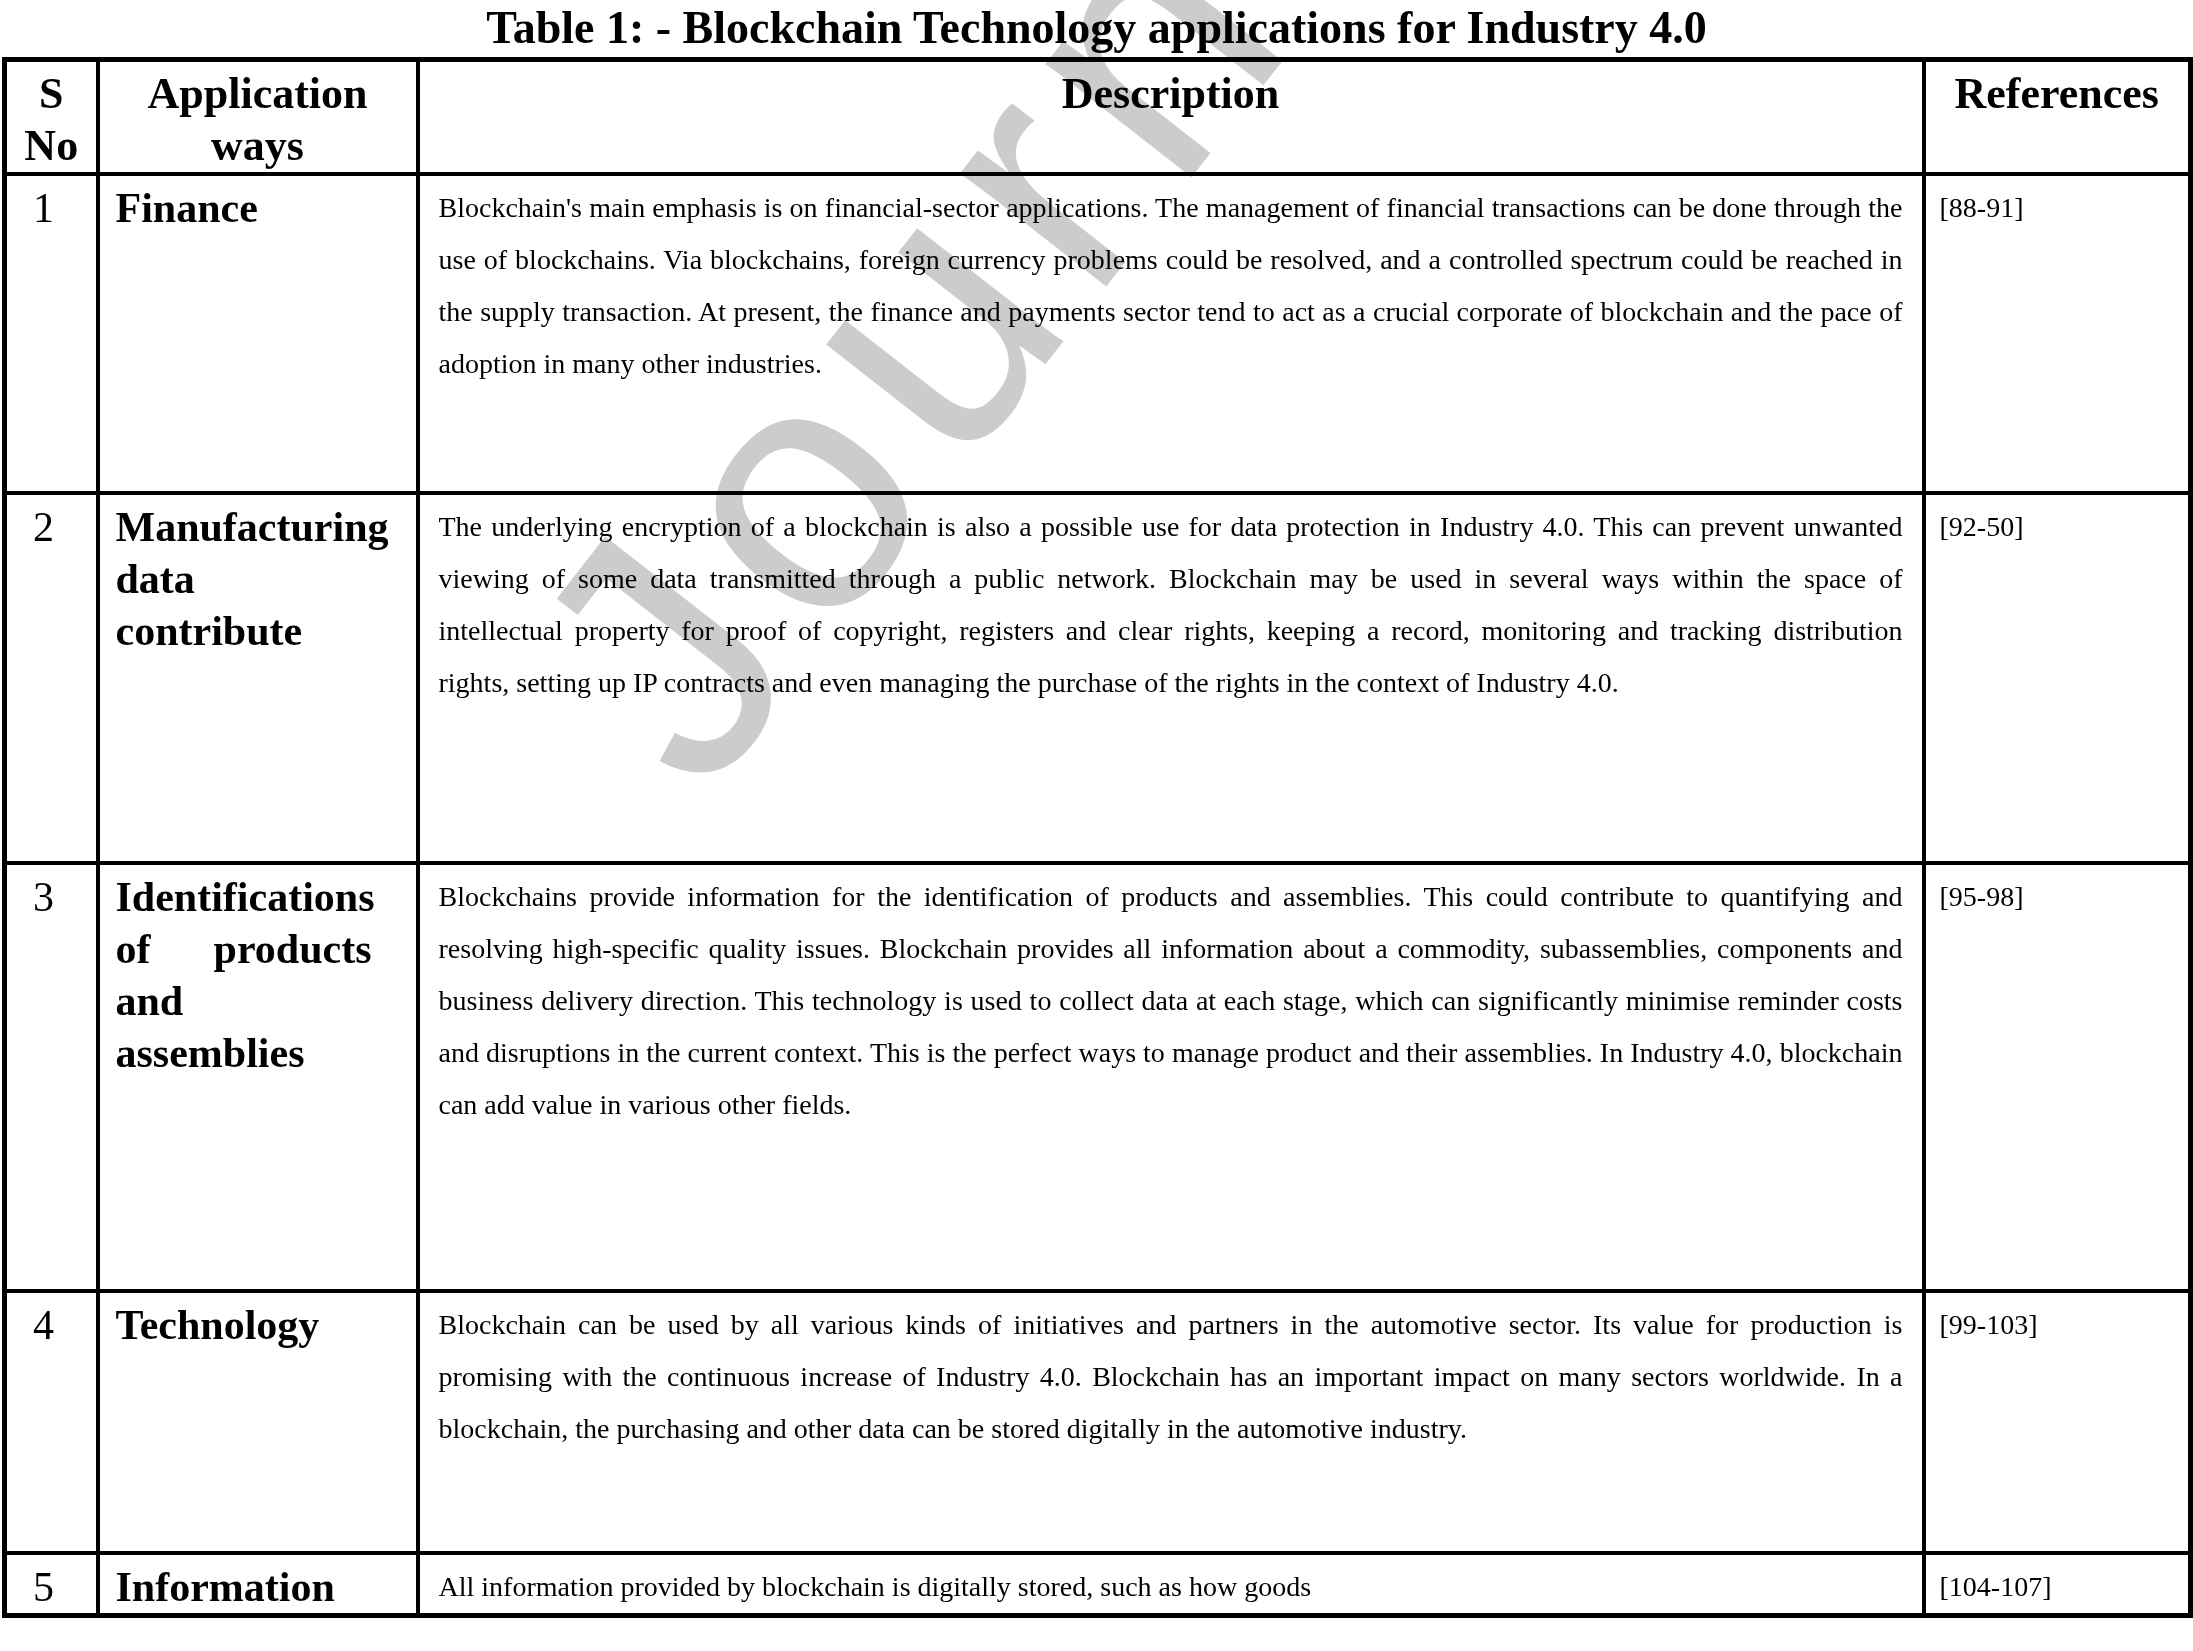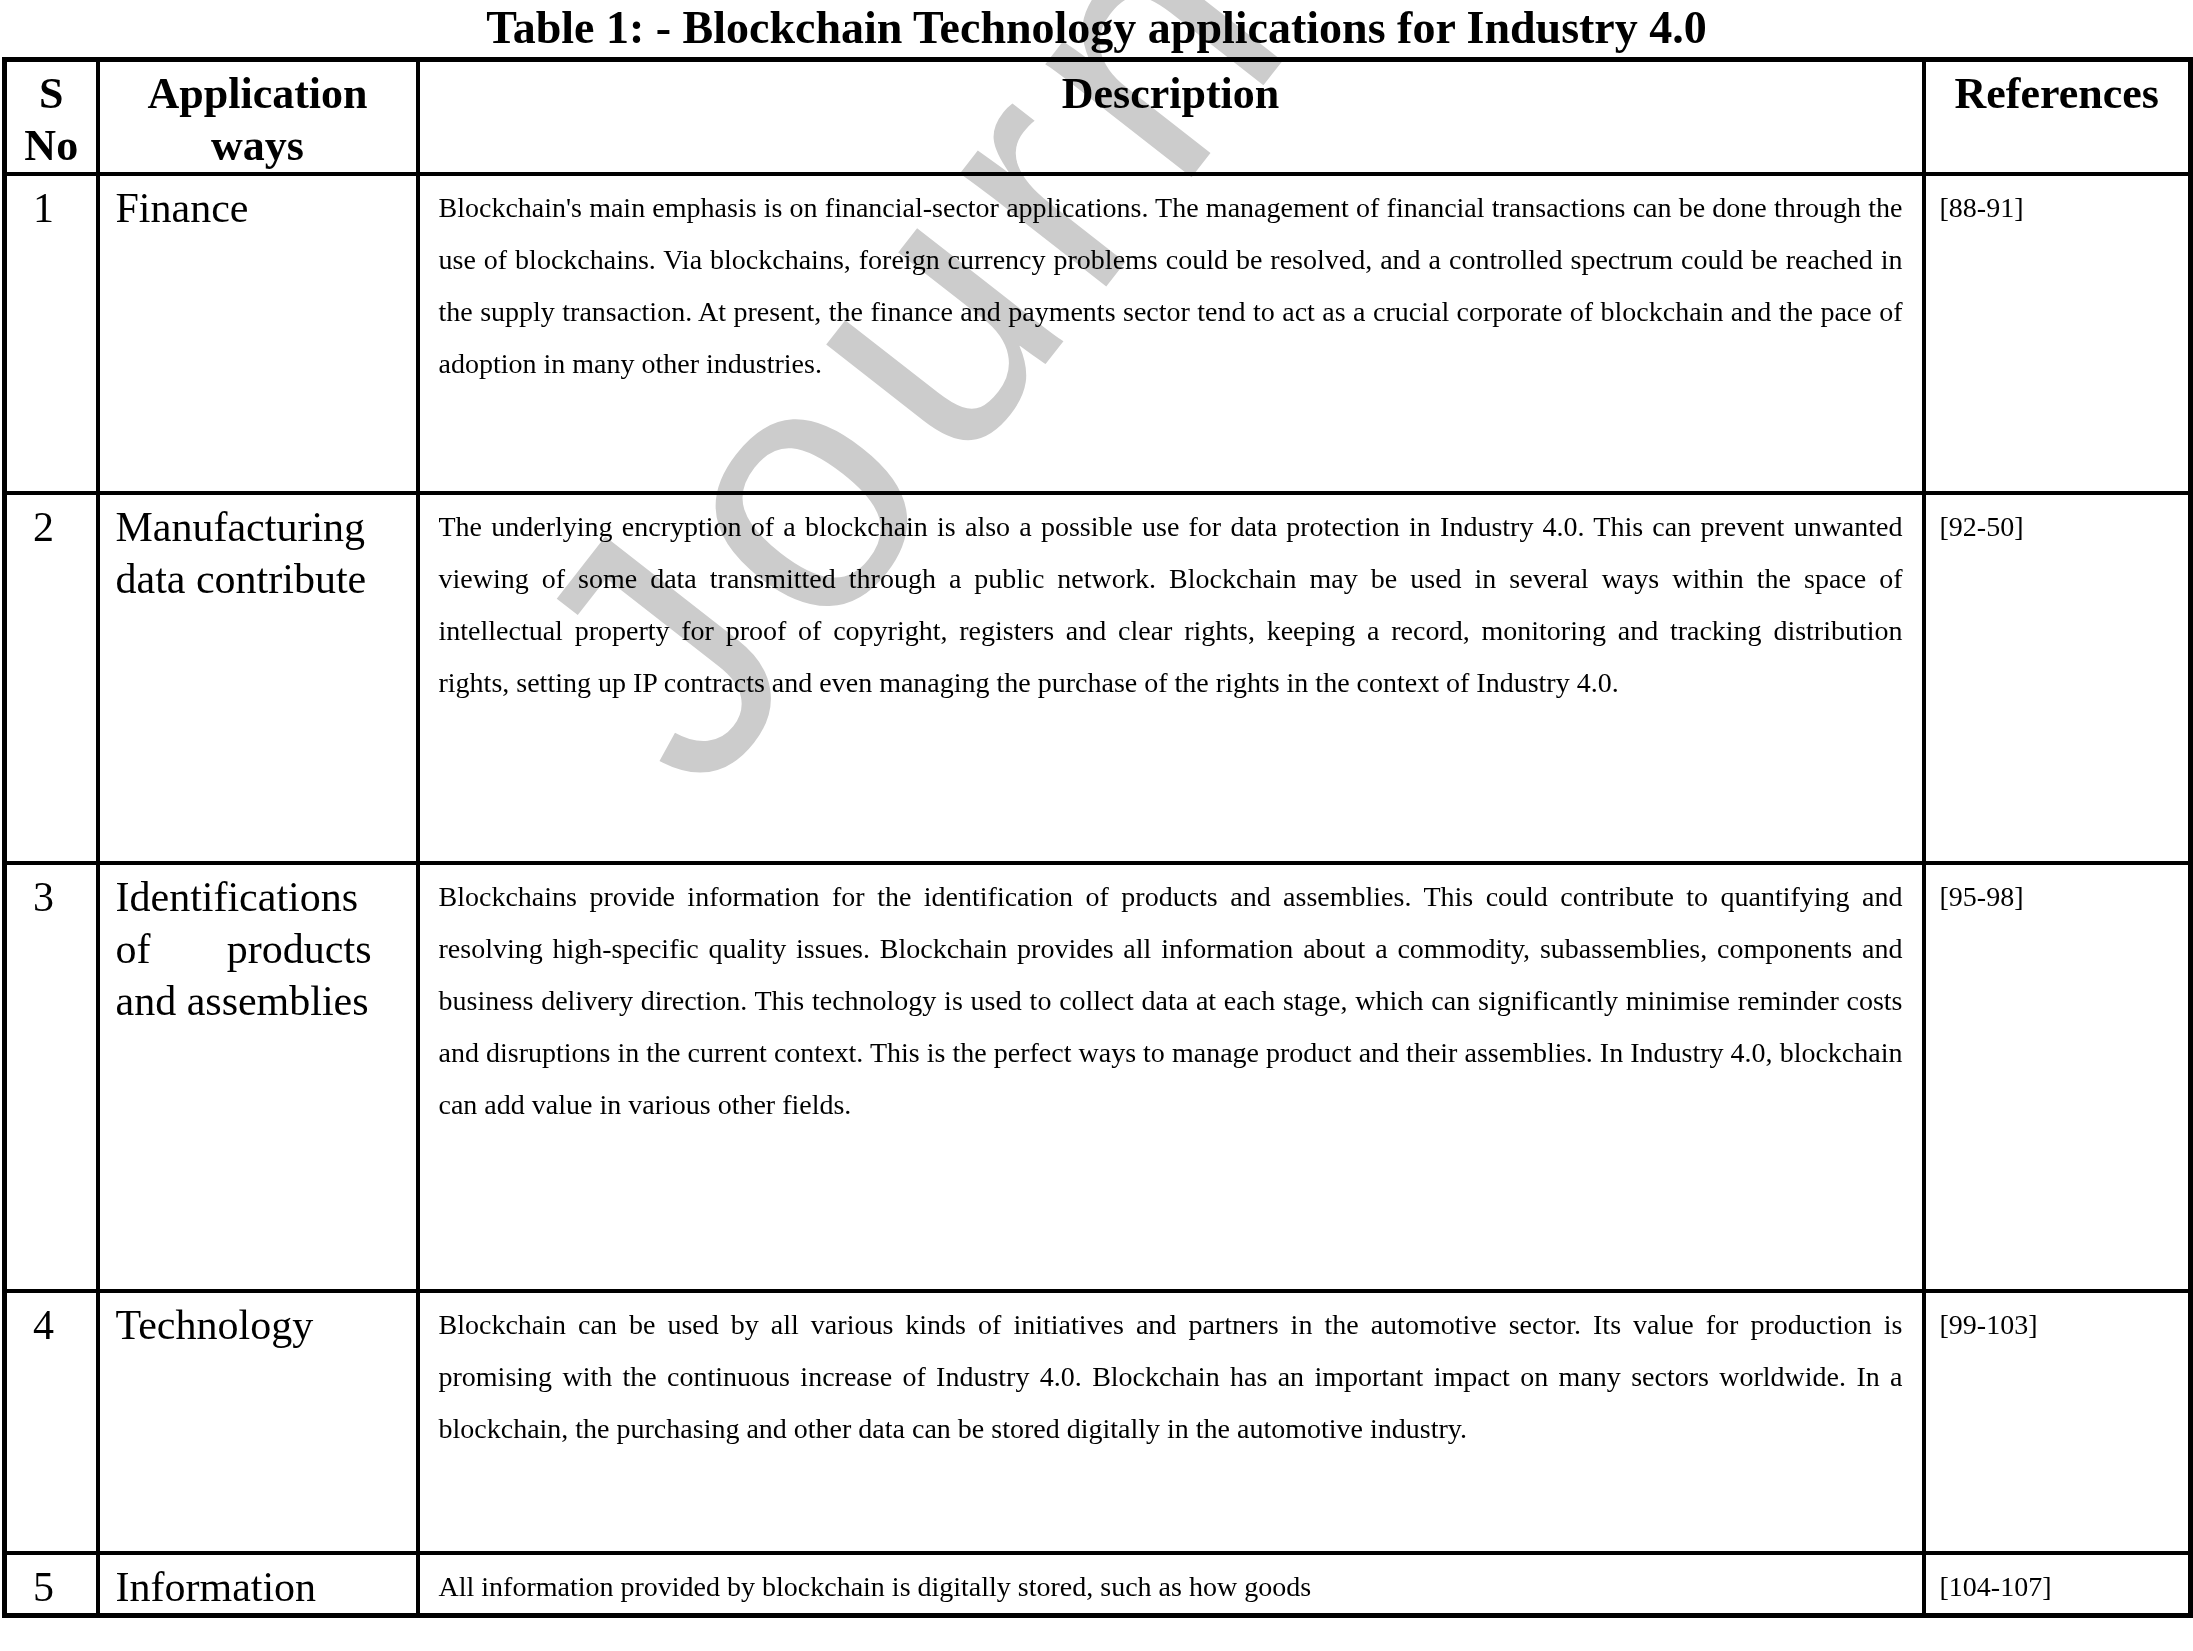--- a/index.html
+++ b/index.html
@@ -71,20 +71,21 @@
   td.cell-sno {
     font-size: 42px;
     line-height: 52px;
     padding: 6px 0 0 26px;
   }
   td.cell-area {
     font-size: 42px;
     line-height: 52px;
     text-align: justify;
     padding: 6px 44px 0 16px;
+    font-weight: bold;
   }
   td.cell-desc {
     font-size: 28px;
     line-height: 52px;
     text-align: justify;
     padding: 6px 19px 0 19px;
   }
   td.cell-refs {
     font-size: 28px;
     line-height: 52px;

